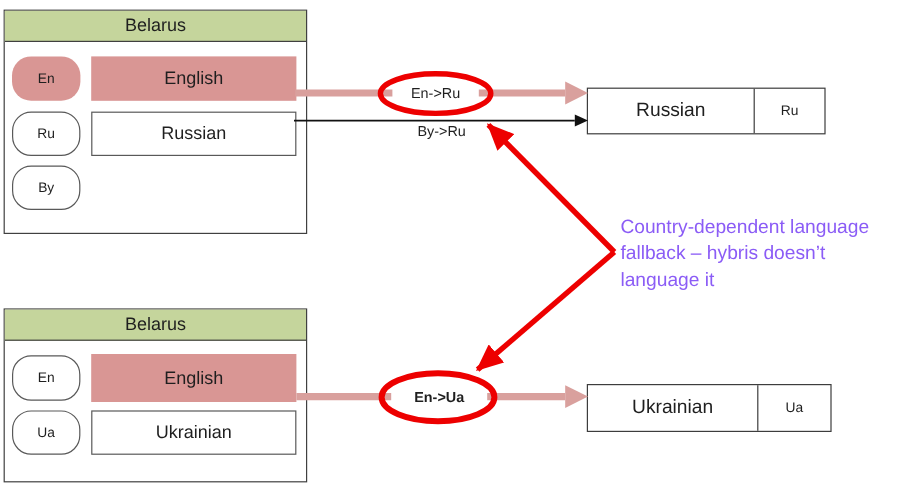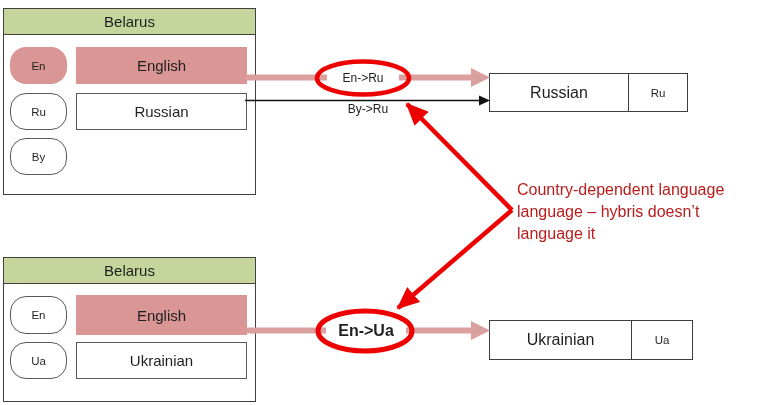--- a/index.html
+++ b/index.html
@@ -29,27 +29,27 @@
   }
   .result-name { flex:1; display:flex; align-items:center; justify-content:center; font-size:16px; }
   .result-code {
     border-left:1.6px solid #3d3d3d; display:flex; align-items:center;
     justify-content:center; font-size:11.5px;
   }
   .map-label {
     position:absolute; display:flex; align-items:center; justify-content:center;
     font-size:12px; background:#ffffff; z-index:3;
   }
-  .map-label.bold { font-weight:700; font-size:16px; }
+  .map-label.bold { font-weight:700; font-size:12px; }
   .map-label.no-bg { background:transparent; }
   .svg-layer { position:absolute; left:0; top:0; z-index:2; }
   .svg-red { z-index:4; }
   #annotation {
     position:absolute; left:517px; top:179px; width:250px; z-index:5;
-    color:#b91c1c; font-size:16px; line-height:22px;
+    color:#8b5cf6; font-size:16px; line-height:22px;
   }
   .z1 { z-index:1; }
 </style>
 </head>
 <body>
 
 <div id="canvas">
 
   <div class="abs group-box z1" style="left:3px; top:8px; width:253px; height:187px;">
     <div class="group-header">
@@ -104,17 +104,17 @@
       </marker>
     </defs>
     <ellipse cx="363" cy="78" rx="46" ry="16.5" fill="none" stroke="#ed0000" stroke-width="4.5"></ellipse>
     <ellipse cx="365" cy="331" rx="47" ry="20" fill="none" stroke="#ed0000" stroke-width="5"></ellipse>
     <line x1="512" y1="210" x2="407" y2="104" stroke="#ed0000" stroke-width="4.5" marker-end="url(#redhead)"></line>
     <line x1="512" y1="210" x2="398" y2="308" stroke="#ed0000" stroke-width="4.5" marker-end="url(#redhead)"></line>
   </svg>
 
   <div id="annotation">
     <div>Country-dependent language</div>
-    <div>language – hybris doesn’t</div>
+    <div>fallback – hybris doesn’t</div>
     <div>language it</div>
   </div>
 
 </div>
 
 </body></html>

